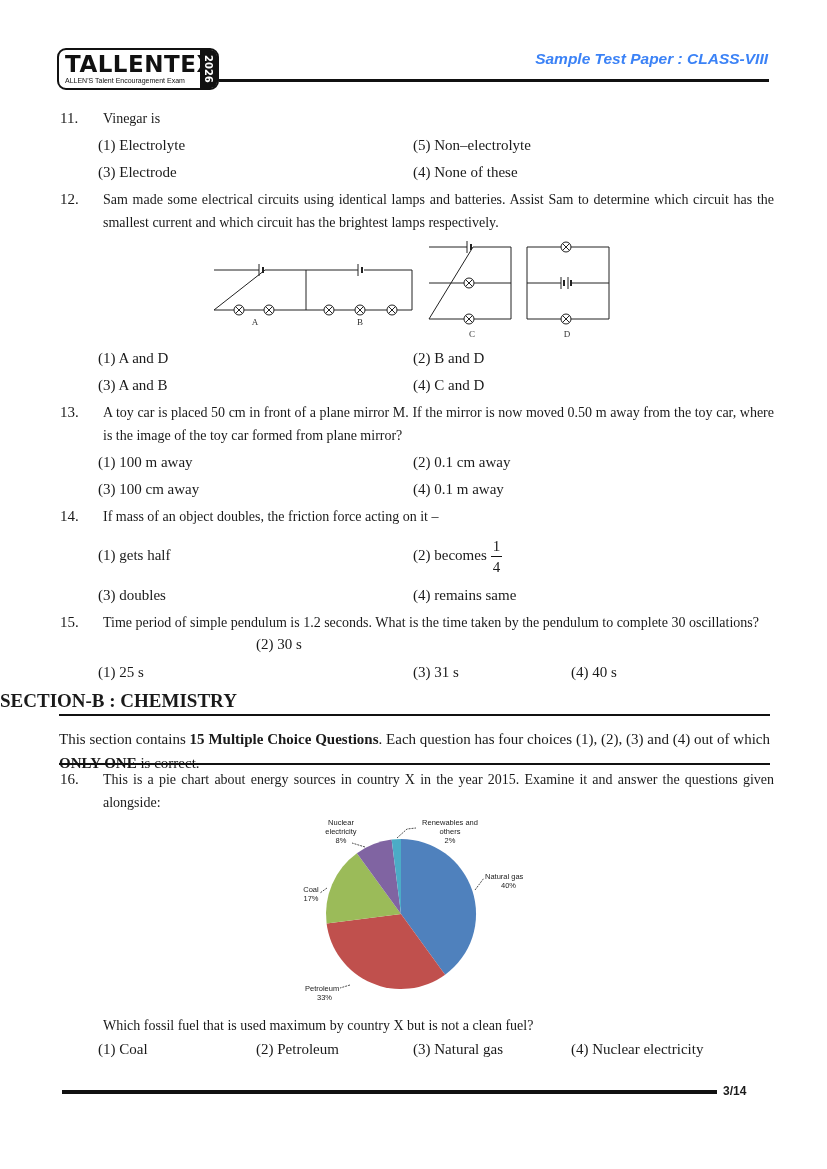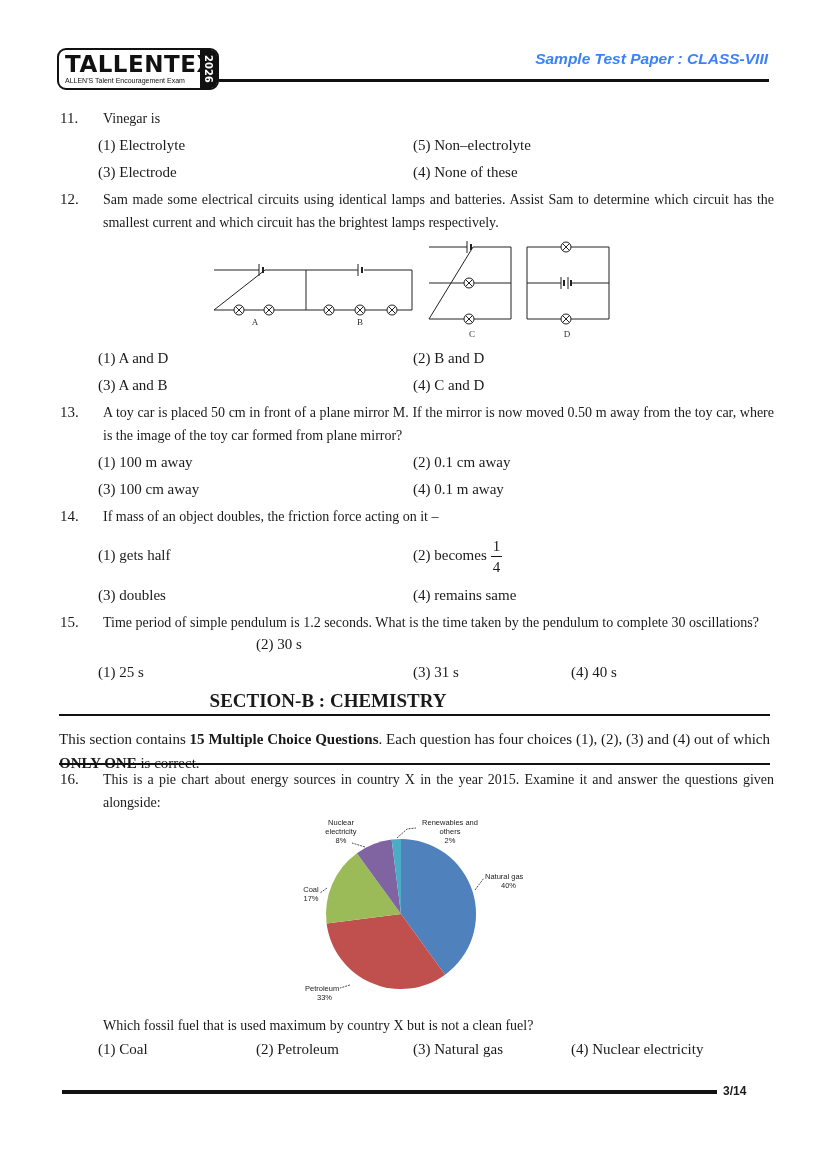--- a/index.html
+++ b/index.html
@@ -19,21 +19,21 @@
     .header-title { right: 59px; top: 50px; font-family: "Liberation Sans", sans-serif; font-weight: bold;
                     font-style: italic; font-size: 15.5px; color: #3b82f6; }
     
     .qnum { left: 60px; font-size: 15px; font-weight: normal; }
     .qnum.plain { font-weight: normal; }
     .qtext { left: 82px; width: 671px; font-size: 14px; line-height: 23px; text-align: justify; margin-left: 21px; }
     .opt { font-size: 15px; white-space: nowrap; }
     .frac { display: inline-block; vertical-align: middle; text-align: center; line-height: 20px; margin-left: 4px; }
     .frac span { display: block; }
     .frac .num { border-bottom: 1px solid #111; padding: 0 2px; }
-    .section-title { left: 0; width: 656px; top: 690px; text-align: center; font-weight: bold; font-size: 19px; }
+    .section-title { left: 0; width: 656px; top: 690px; font-weight: bold; font-size: 19px; }
     .rule { left: 59px; width: 711px; height: 2px; background: #111; }
     .section-desc { left: 59px; width: 711px; top: 727px; font-size: 15px; line-height: 24px; text-align: justify; }
     .footer-rule { left: 62px; top: 1090px; width: 655px; height: 4px; background: #111; }
     .page-num { left: 723px; top: 1084px; font-family: "Liberation Sans", sans-serif; font-weight: bold; font-size: 12px; }
     .chart-label { font-family: "Liberation Sans", sans-serif; font-size: 7.5px; color: #222; text-align: center; line-height: 9px; }
   </style>
 </head>
 <body>
 
 <div class="abs logo-box">

